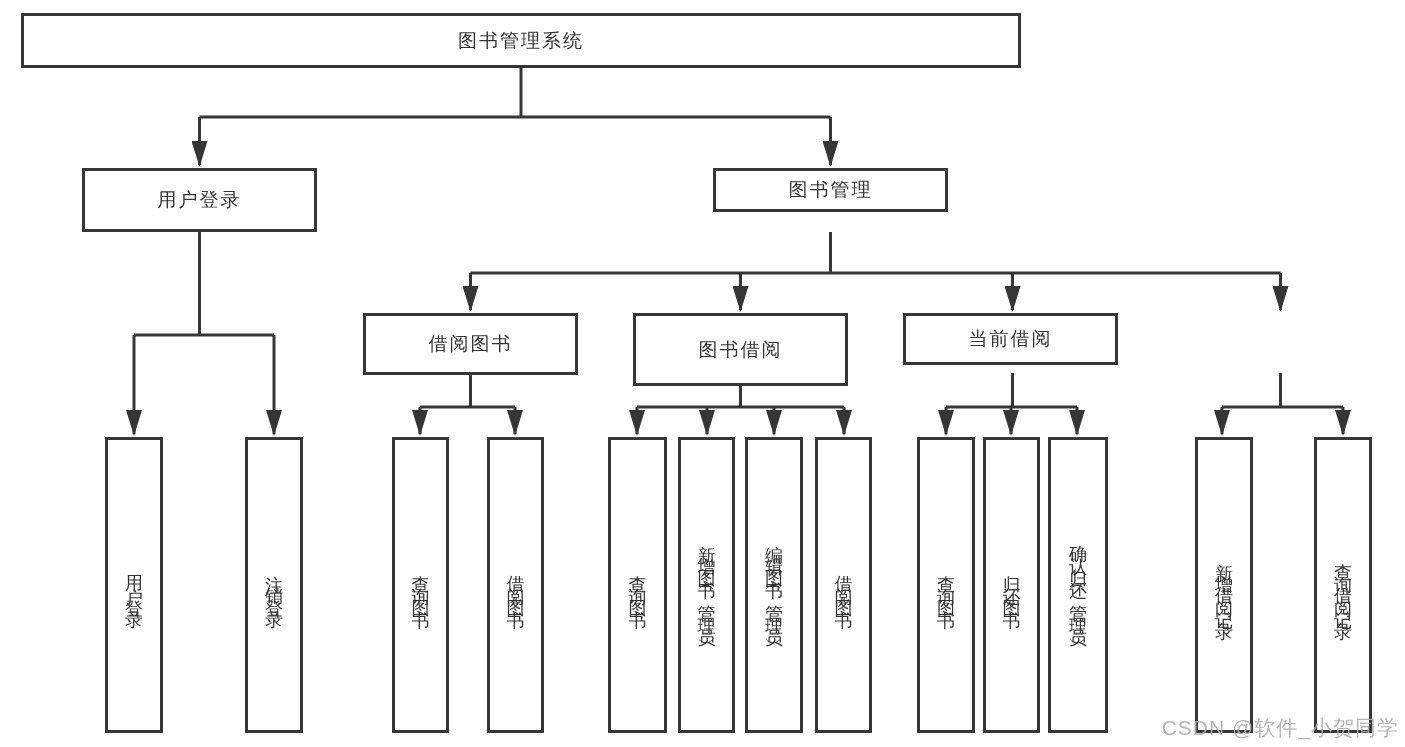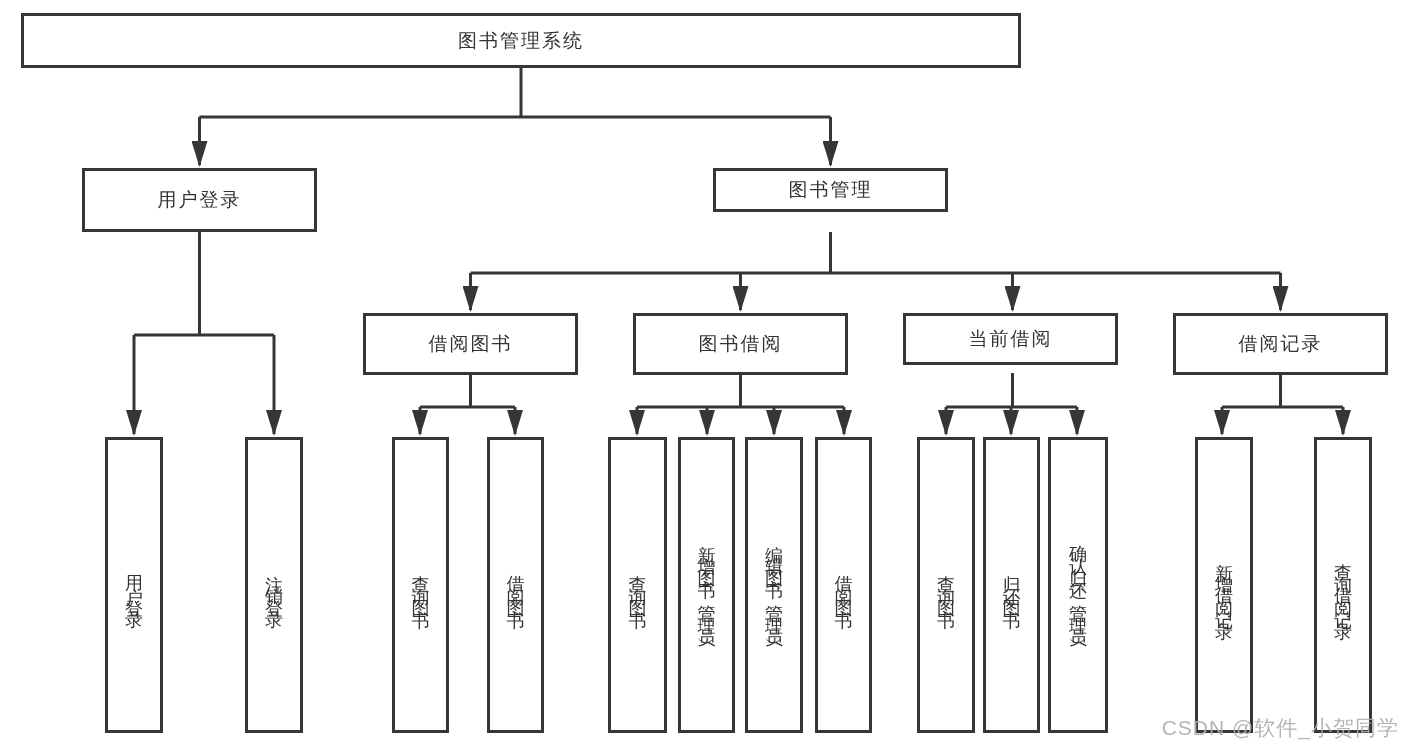--- a/index.html
+++ b/index.html
@@ -104,28 +104,25 @@
   <div class="box" style="left:82px;top:168px;width:235px;height:64px">
     <span class="hlabel">用户登录</span>
   </div>
   <div class="box" style="left:713px;top:168px;width:235px;height:44px">
     <span class="hlabel">图书管理</span>
   </div>
 
   <div class="box" style="left:363px;top:313px;width:215px;height:62px">
     <span class="hlabel">借阅图书</span>
   </div>
-  <div class="box" style="left:633px;top:313px;width:215px;height:62px">
+  <div class="box" style="left:633px;top:313px;width:215px;height:73px">
     <span class="hlabel">图书借阅</span>
   </div>
   <div class="box" style="left:903px;top:313px;width:215px;height:52px">
     <span class="hlabel">当前借阅</span>
-  </div>
-  <div class="box" style="left:1173px;top:313px;width:215px;height:62px">
-    <span class="hlabel">借阅记录</span>
   </div>
 
   <div class="box" style="left:105px;top:437px;width:58px;height:296px">
     <span class="vtext">用户登录</span>
   </div>
   <div class="box" style="left:245px;top:437px;width:58px;height:296px">
     <span class="vtext">注销登录</span>
   </div>
 
   <div class="box" style="left:392px;top:437px;width:57px;height:296px">

